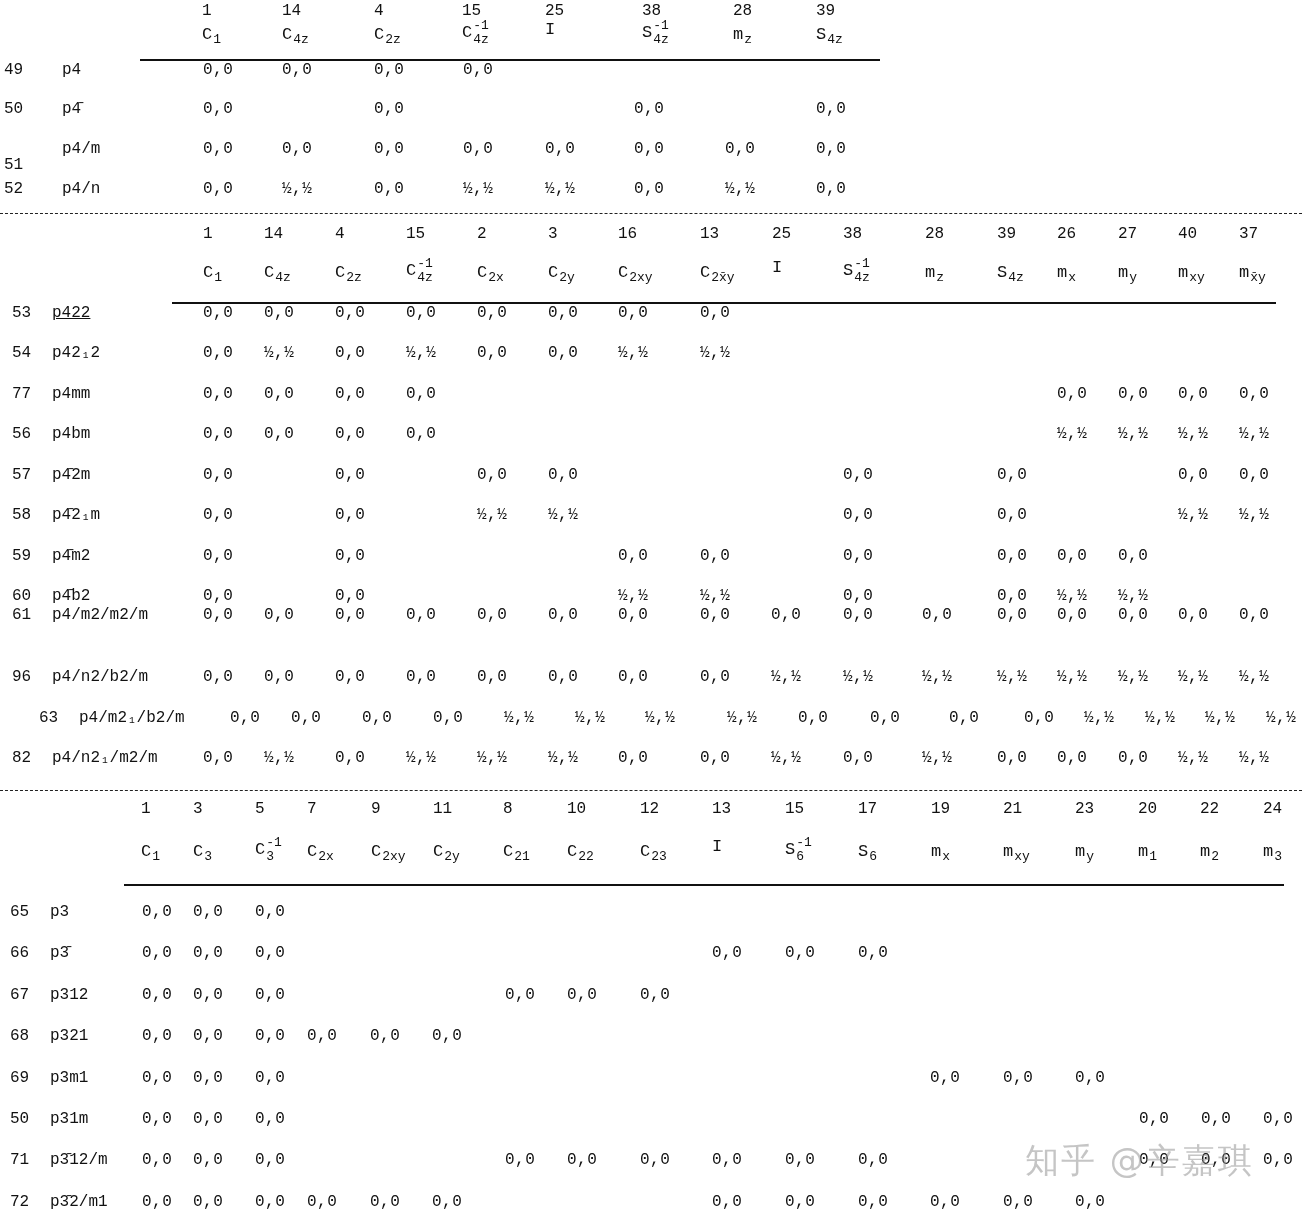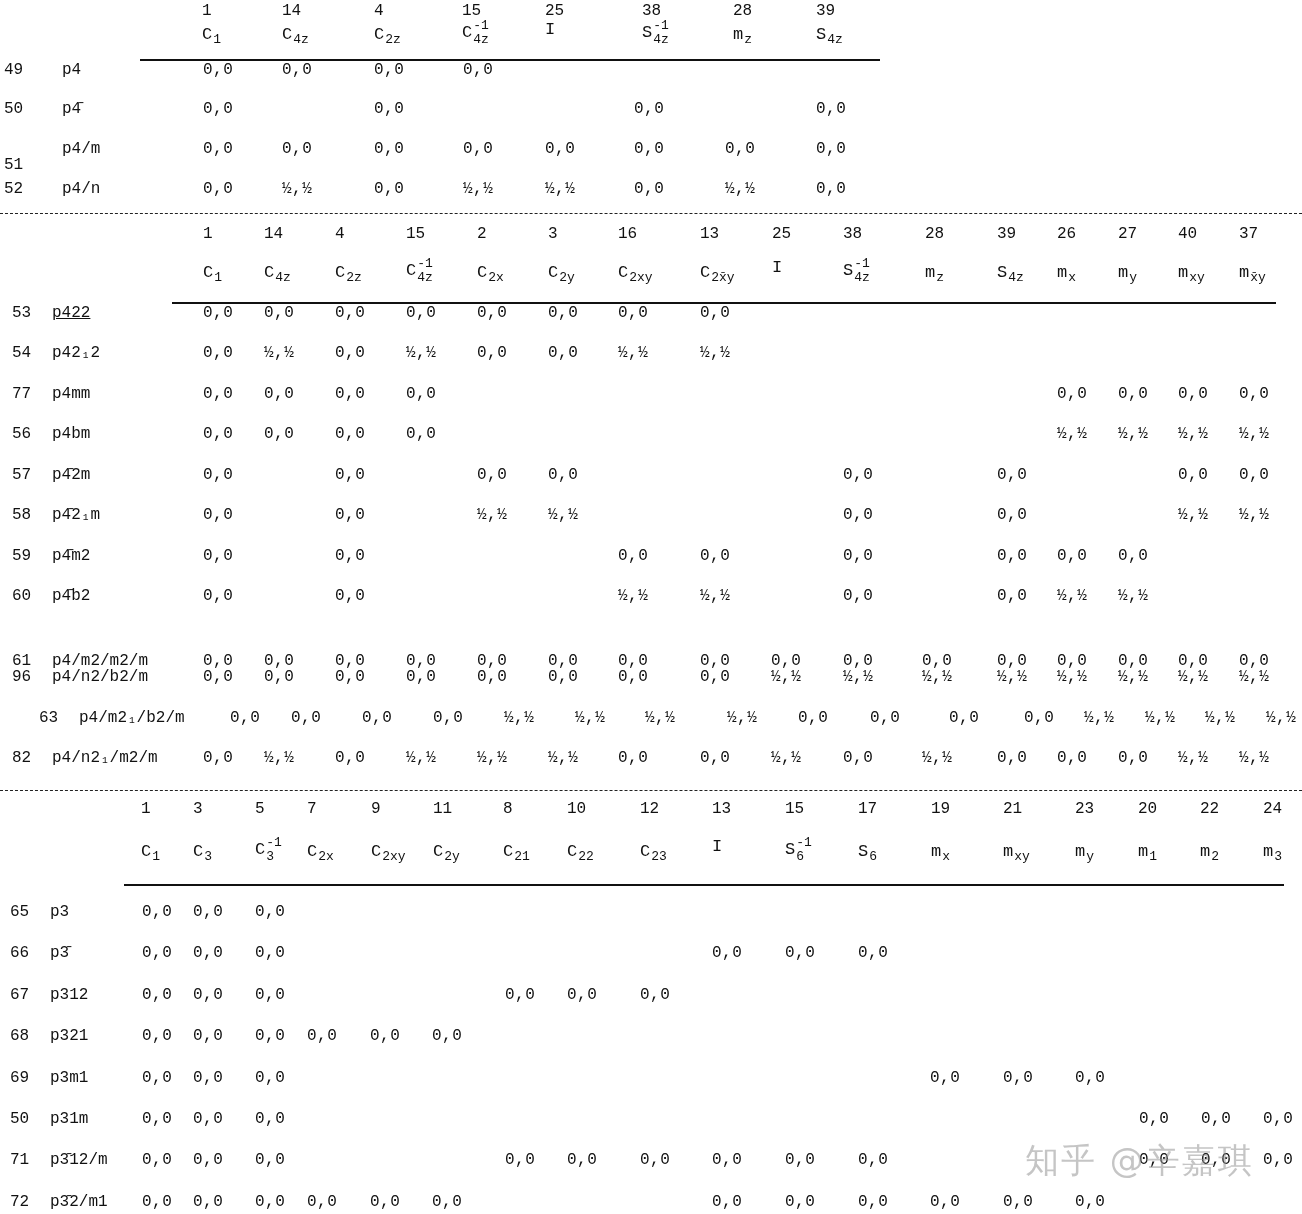--- a/index.html
+++ b/index.html
@@ -205,21 +205,21 @@
         <span class="abs gname" style="left: 52px; top: 0px;">p4̄b2</span>
         <span class="abs cell" style="left: 203px; top: 0px;">0,0</span>
         <span class="abs cell" style="left: 335px; top: 0px;">0,0</span>
         <span class="abs cell" style="left: 618px; top: 0px;">½,½</span>
         <span class="abs cell" style="left: 700px; top: 0px;">½,½</span>
         <span class="abs cell" style="left: 843px; top: 0px;">0,0</span>
         <span class="abs cell" style="left: 997px; top: 0px;">0,0</span>
         <span class="abs cell" style="left: 1057px; top: 0px;">½,½</span>
         <span class="abs cell" style="left: 1118px; top: 0px;">½,½</span>
       </div>
-      <div class="abs" style="left: 0px; top: 439px; width: 1302px; height: 22px;">
+      <div class="abs" style="left: 0px; top: 393px; width: 1302px; height: 22px;">
         <span class="abs gno" style="left: 12px; top: 0px;">61</span>
         <span class="abs gname" style="left: 52px; top: 0px;">p4/m2/m2/m</span>
         <span class="abs cell" style="left: 203px; top: 0px;">0,0</span>
         <span class="abs cell" style="left: 264px; top: 0px;">0,0</span>
         <span class="abs cell" style="left: 335px; top: 0px;">0,0</span>
         <span class="abs cell" style="left: 406px; top: 0px;">0,0</span>
         <span class="abs cell" style="left: 477px; top: 0px;">0,0</span>
         <span class="abs cell" style="left: 548px; top: 0px;">0,0</span>
         <span class="abs cell" style="left: 618px; top: 0px;">0,0</span>
         <span class="abs cell" style="left: 700px; top: 0px;">0,0</span>

